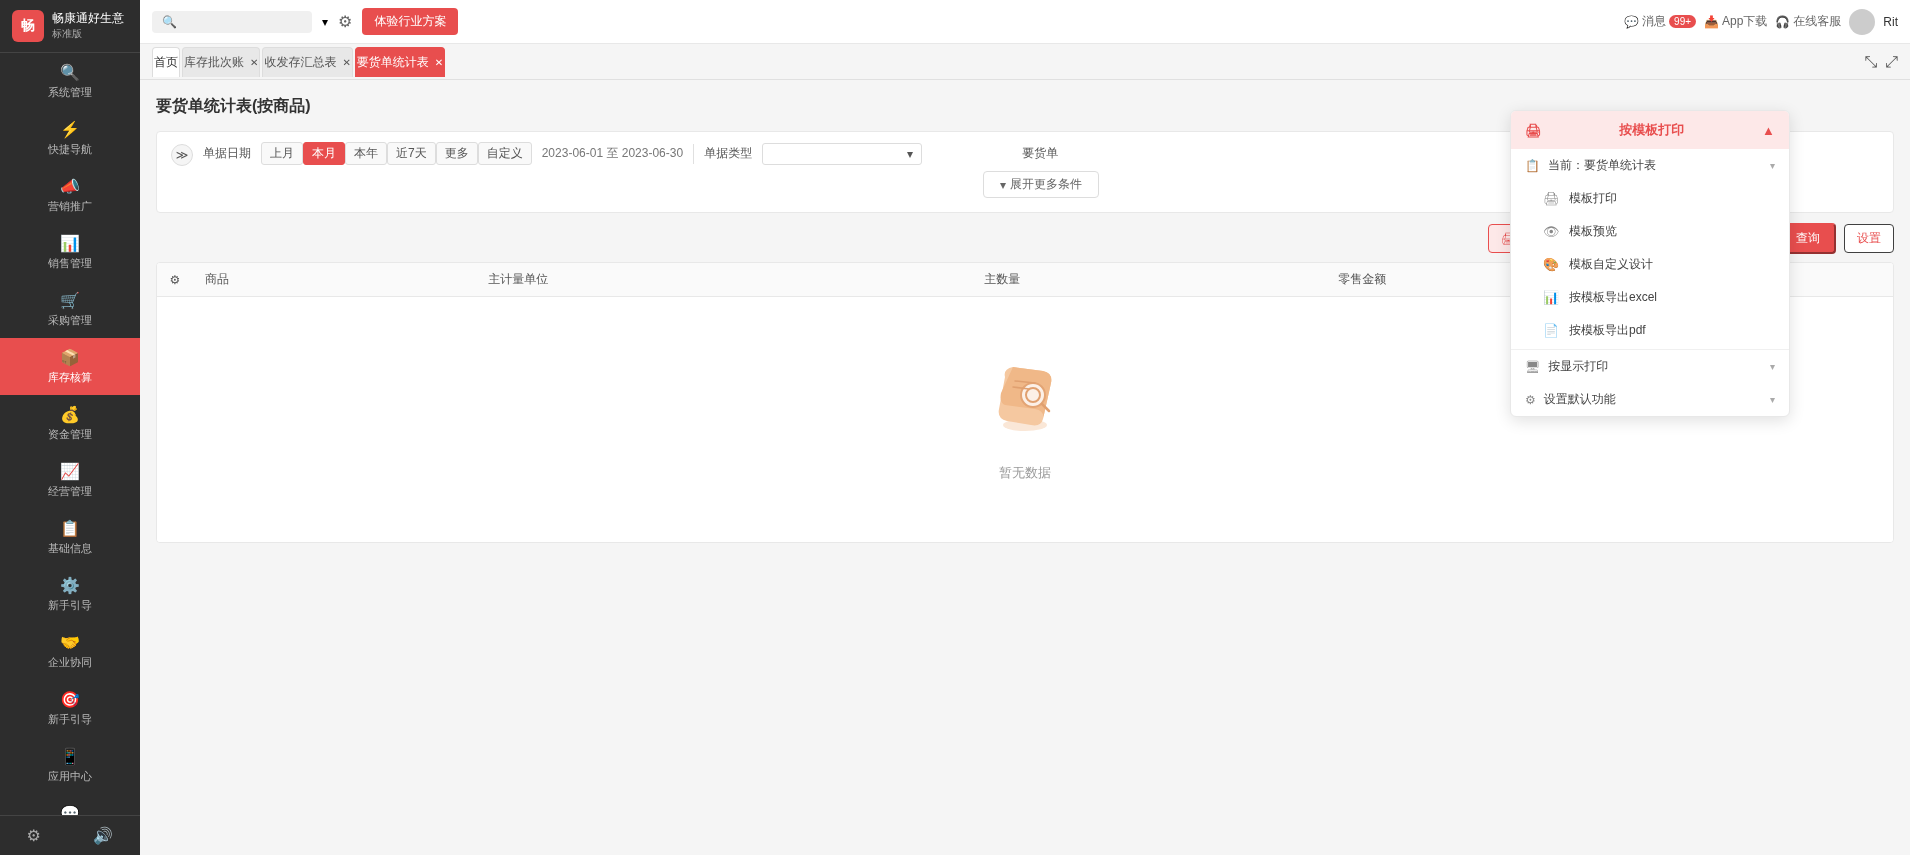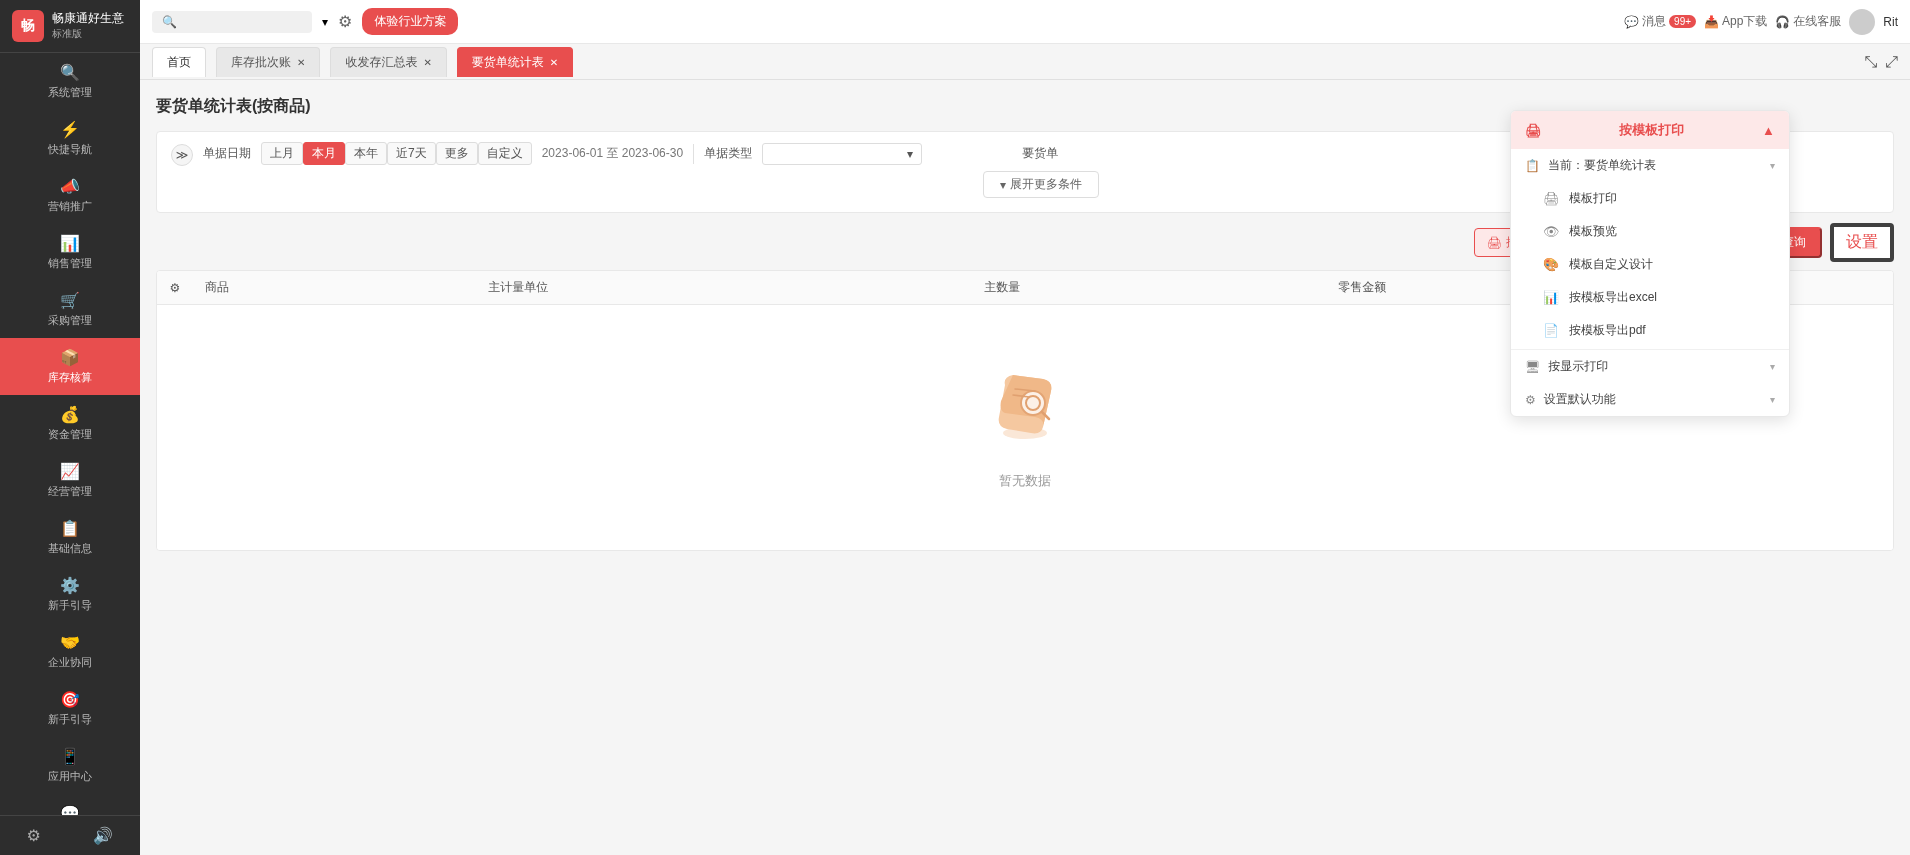--- a/index.html
+++ b/index.html
@@ -78,21 +78,21 @@
       width: 160px;
       display: flex;
       align-items: center;
       gap: 4px;
     }
     .topbar-actions { display: flex; align-items: center; gap: 8px; margin-left: auto; }
     .topbar-btn-industry {
       background: #e84e4e;
       color: white;
       border: none;
-      border-radius: 10px;
+      border-radius: 4px;
       padding: 5px 12px;
       font-size: 12px;
       cursor: pointer;
     }
     .topbar-icon-btn { color: #666; font-size: 14px; cursor: pointer; display: flex; align-items: center; gap: 3px; font-size: 12px; }
     .badge { background: #e84e4e; color: white; border-radius: 8px; font-size: 10px; padding: 1px 5px; }
     .topbar-avatar { width: 26px; height: 26px; background: #ccc; border-radius: 50%; }
     .topbar-username { font-size: 12px; color: #333; }
     .gear-icon { font-size: 16px; color: #666; cursor: pointer; }
     .topbar-dropdown { font-size: 12px; cursor: pointer; display: flex; align-items: center; gap: 3px; }
@@ -101,27 +101,27 @@
     .tabs {
       background: #f5f5f5;
       display: flex;
       align-items: center;
       border-bottom: 1px solid #e0e0e0;
       padding: 0 12px;
       height: 36px;
     }
     .tab {
       display: flex; align-items: center; gap: 4px;
-      padding: 6px 14px;
+      padding: 6px 1px;
       font-size: 12px;
       cursor: pointer;
       color: #555;
       background: #e8e8e8;
       border-radius: 4px 4px 0 0;
-      margin-right: 10px;
+      margin-right: 2px;
       border: 1px solid #ddd;
       border-bottom: none;
     }
     .tab.active {
       background: #e84e4e;
       color: white;
       border-color: #e84e4e;
     }
     .tab-home {
       background: #fff;
@@ -206,23 +206,23 @@
       border-radius: 4px; padding: 5px 12px;
       font-size: 12px; cursor: pointer; color: #555;
       display: flex; align-items: center; gap: 4px;
     }
     .toolbar-btn-primary {
       background: #e84e4e; color: white; border-color: #e84e4e;
       border-radius: 4px; padding: 5px 14px;
       font-size: 12px; cursor: pointer;
     }
     .toolbar-btn-outline {
-      background: #fff; color: #e84e4e; border: 4px solid #404040;
+      background: #fff; color: #e84e4e; border: 1px solid #404040;
       border-radius: 4px; padding: 5px 12px;
-      font-size: 16px; cursor: pointer;
+      font-size: 12px; cursor: pointer;
     }
     .toolbar-more { font-size: 18px; cursor: pointer; color: #666; }
 
     
     .table-container {
       background: #fff;
       border: 1px solid #e8e8e8;
       border-radius: 4px;
       overflow: auto;
     }

